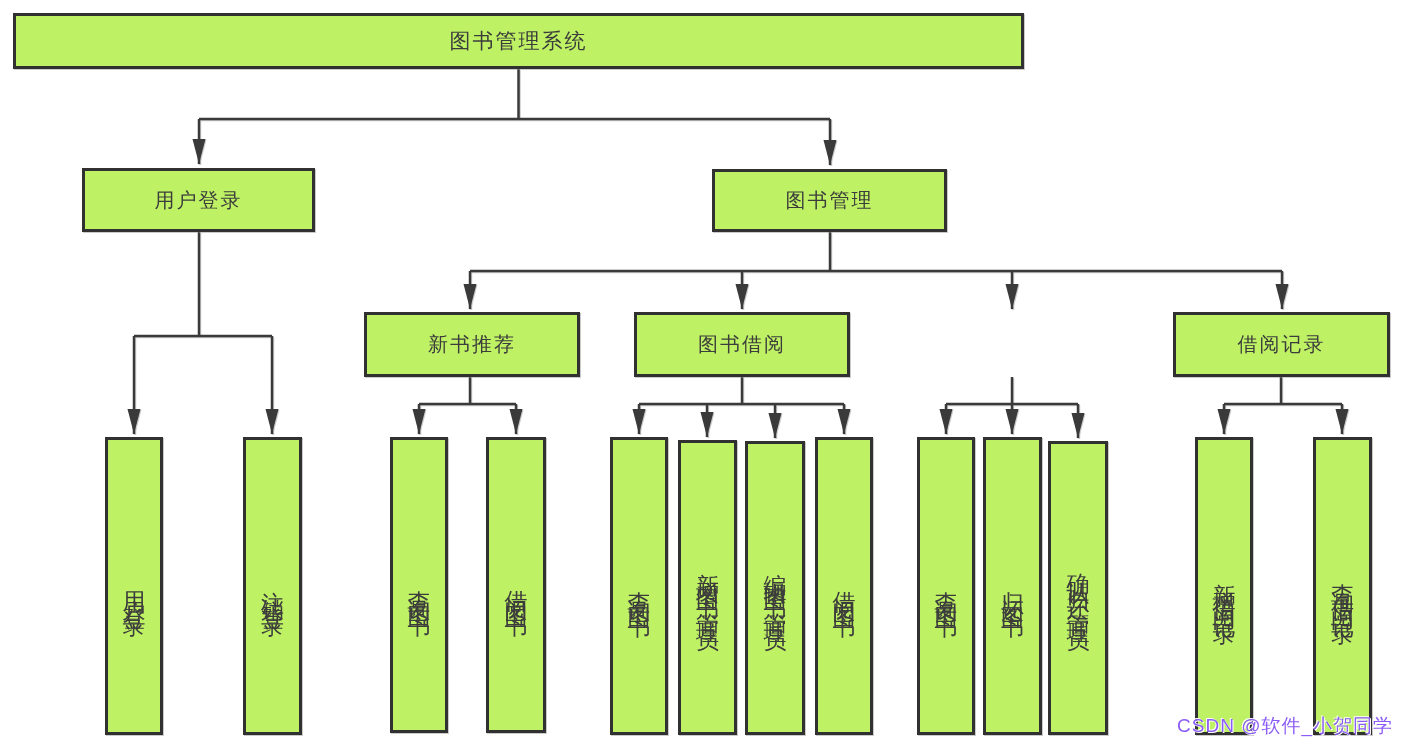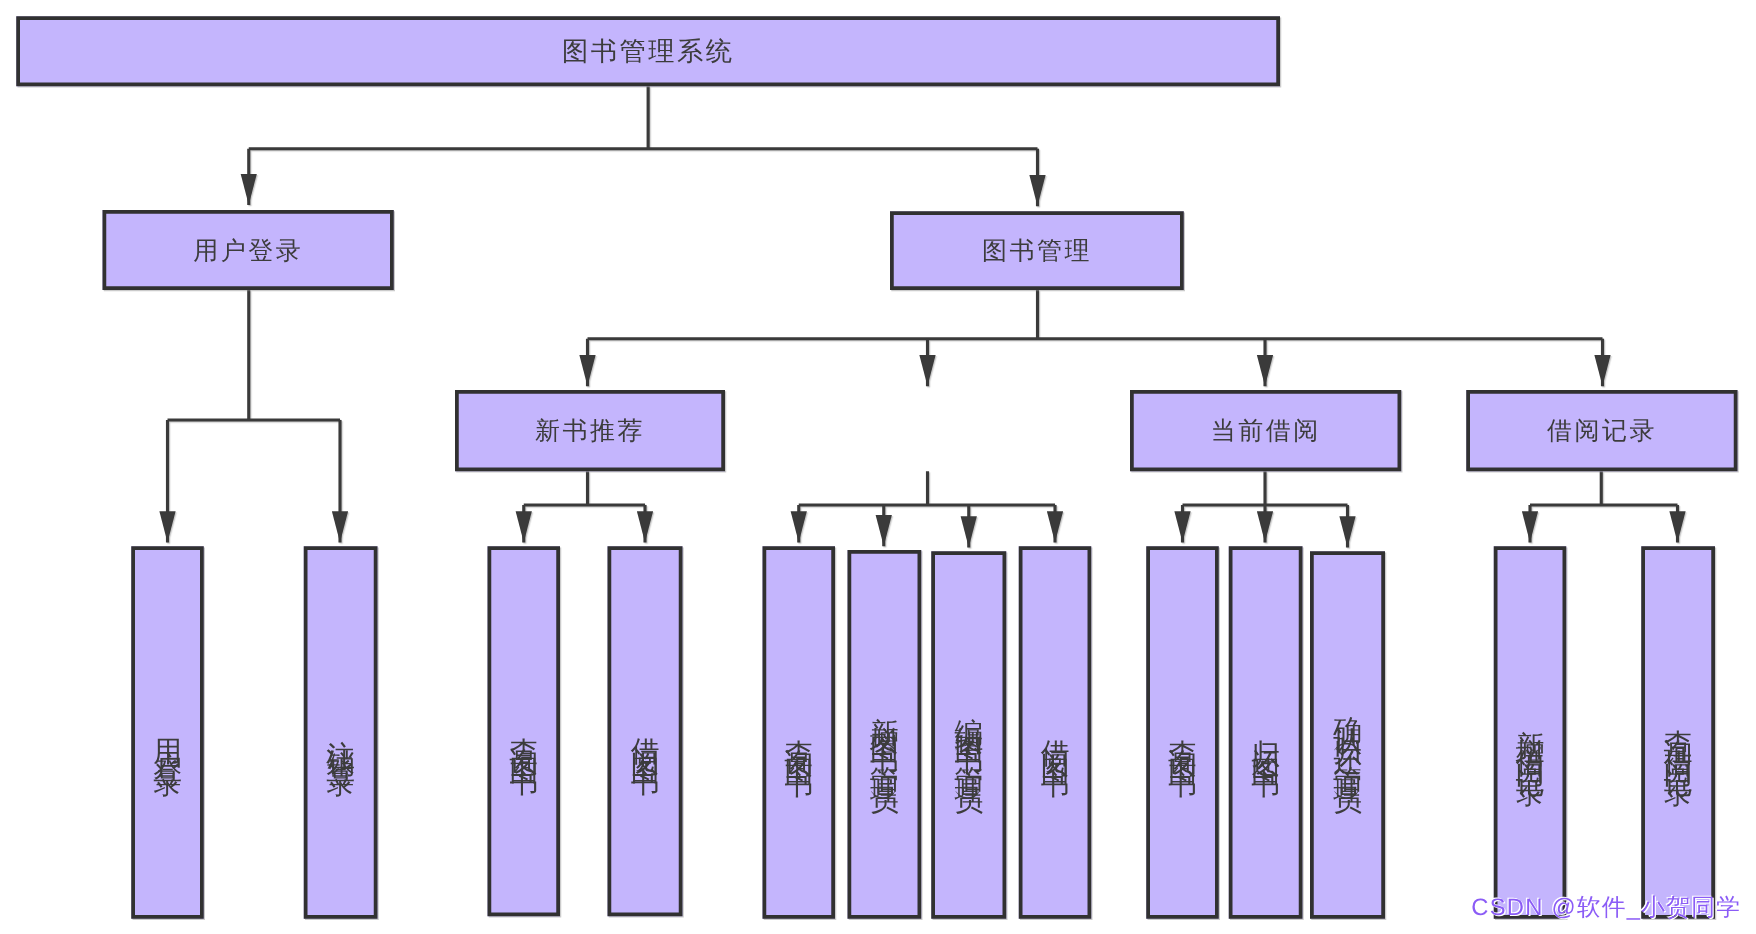--- a/index.html
+++ b/index.html
@@ -17,21 +17,21 @@
   }
   .connectors {
     position: absolute;
     left: 0;
     top: 0;
     filter: drop-shadow(1px 1px 0 rgba(140,140,140,0.45));
   }
   .node {
     position: absolute;
     box-sizing: border-box;
-    background: #c4b5fd;
+    background: #bef264;
     border: 3px solid #313131;
     display: flex;
     align-items: center;
     justify-content: center;
     color: #3c3c3c;
     box-shadow: 1px 1px 0 rgba(140,140,140,0.45);
   }
   .node .h-label {
     font-size: 20px;
     letter-spacing: 2px;
@@ -108,22 +108,22 @@
   <div class="node" style="left:82px; top:168px; width:233px; height:64px;">
     <span class="h-label">用户登录</span>
   </div>
   <div class="node" style="left:712px; top:169px; width:235px; height:63px;">
     <span class="h-label">图书管理</span>
   </div>
 
   <div class="node" style="left:364px; top:312px; width:216px; height:65px;">
     <span class="h-label">新书推荐</span>
   </div>
-  <div class="node" style="left:904px; top:312px; width:217px; height:65px;">
-    <span class="h-label">当前借阅</span>
+  <div class="node" style="left:634px; top:312px; width:216px; height:65px;">
+    <span class="h-label">图书借阅</span>
   </div>
   <div class="node" style="left:1173px; top:312px; width:217px; height:65px;">
     <span class="h-label">借阅记录</span>
   </div>
 
   <div class="node leaf" style="left:105px; top:437px; width:58px; height:298px;">
     <span class="v-label">用户登录</span>
   </div>
   <div class="node leaf" style="left:243px; top:437px; width:59px; height:298px;">
     <span class="v-label">注销登录</span>

